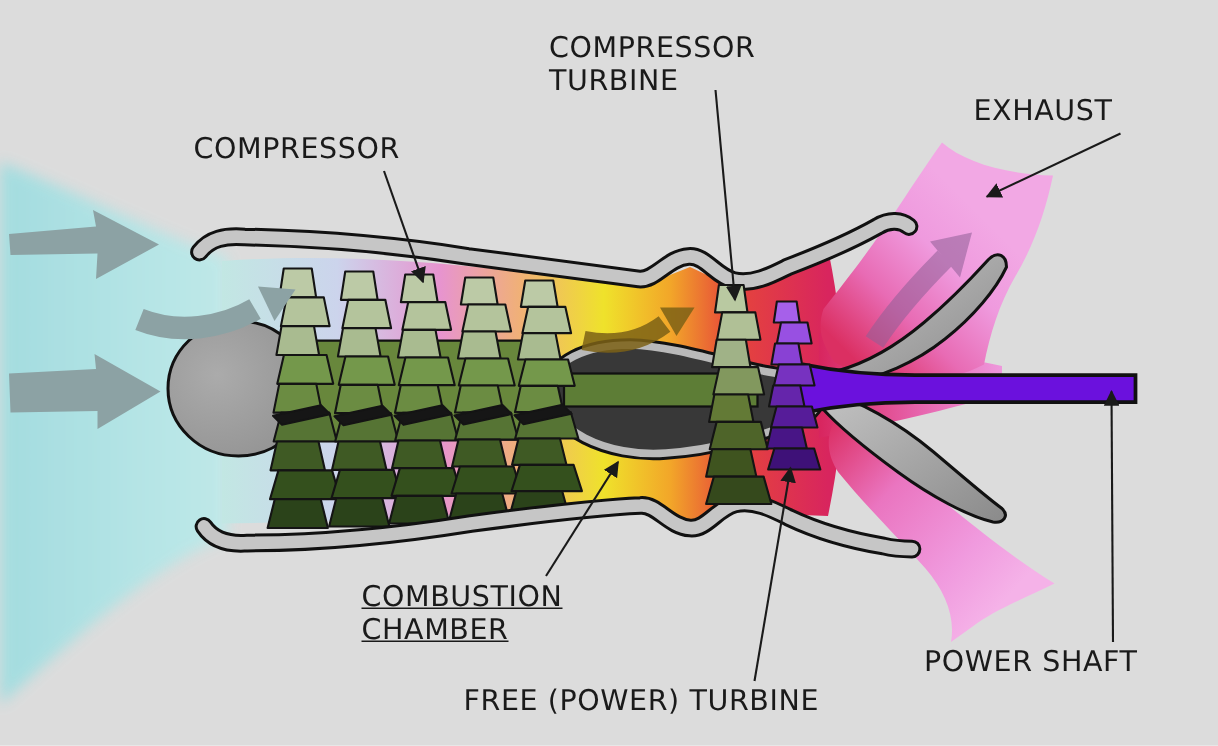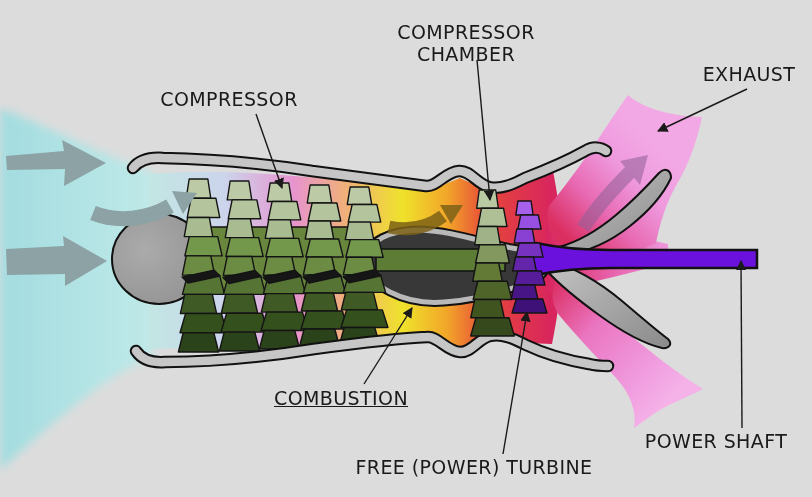--- a/index.html
+++ b/index.html
@@ -3,21 +3,21 @@
 <meta charset="utf-8">
 <style>
   html,body{margin:0;padding:0;}
   .stage{
     position:relative;width:812px;height:497px;overflow:hidden;
     background:var(--background,#dcdcdc);
     font-family:"DejaVu Sans","Liberation Sans",sans-serif;
   }
   .stage svg{position:absolute;left:0;top:0;}
   .lbl{
-    position:absolute;text-align:center;
+    position:absolute;text-align:left;
     color:var(--label-text,#1a1a1a);
     font-size:19px;line-height:22px;letter-spacing:.4px;
     white-space:nowrap;
   }
   .lbl div{white-space:nowrap;}
 </style>
 </head>
 <body>
 
 <div class="stage">
@@ -226,27 +226,28 @@
     <line x1="503" y1="454" x2="527" y2="312" marker-end="url(#ah)"></line>
     <line x1="742" y1="428" x2="741" y2="261" marker-end="url(#ah)"></line>
   </g>
 </svg>
 
 <div class="lbl" style="left:129px;top:88px;width:200px;">
   <div>COMPRESSOR</div>
 </div>
 <div class="lbl" style="left:366px;top:21px;width:200px;">
   <div>COMPRESSOR</div>
-  <div>CHAMBER</div>
+  <div>TURBINE</div>
 </div>
 <div class="lbl" style="left:649px;top:63px;width:200px;">
   <div>EXHAUST</div>
 </div>
 <div class="lbl" style="left:241px;top:387px;width:200px;text-decoration:underline;">
   <div>COMBUSTION</div>
-</div>
-<div class="lbl" style="left:324px;top:456px;width:300px;">
+  <div>CHAMBER</div>
+</div>
+<div class="lbl" style="left:309px;top:456px;width:300px;">
   <div>FREE (POWER) TURBINE</div>
 </div>
 <div class="lbl" style="left:616px;top:430px;width:200px;">
   <div>POWER SHAFT</div>
 </div>
 </div>
 
 </body></html>

